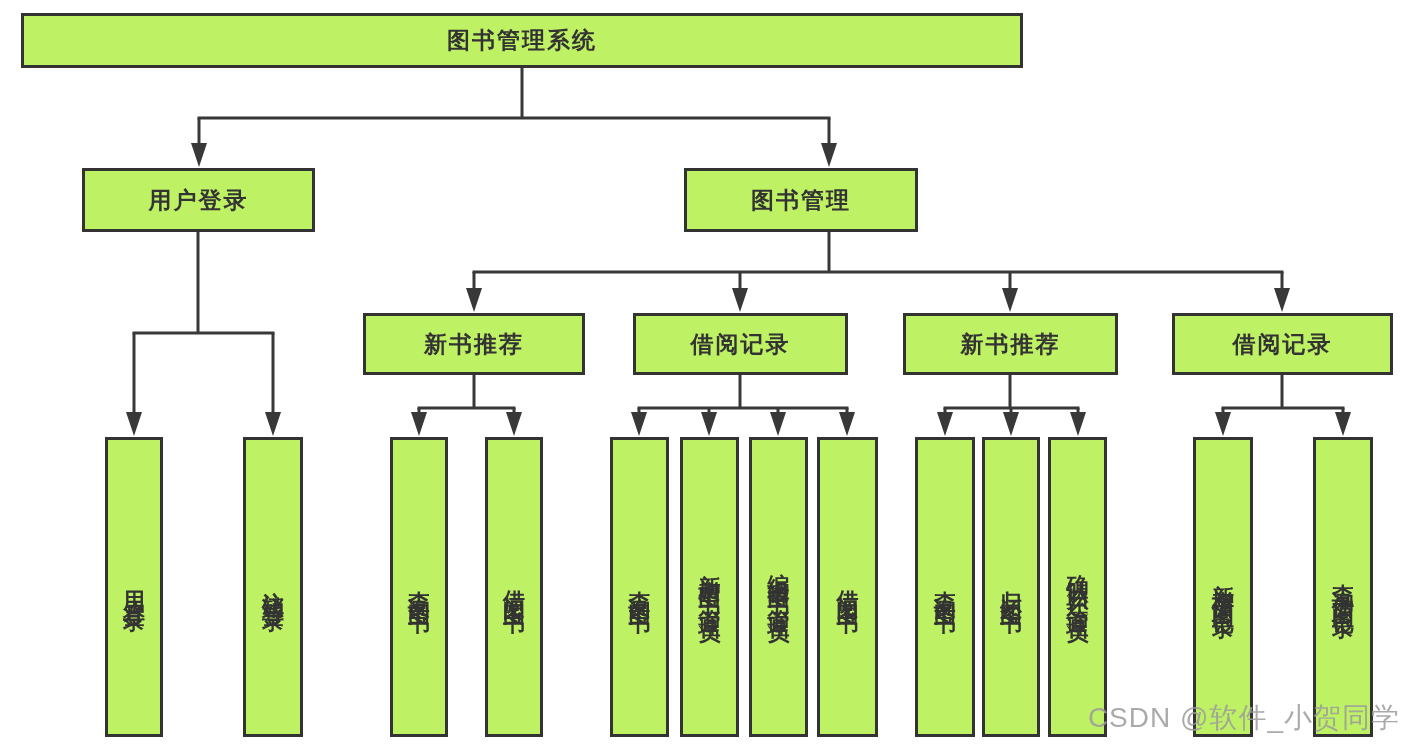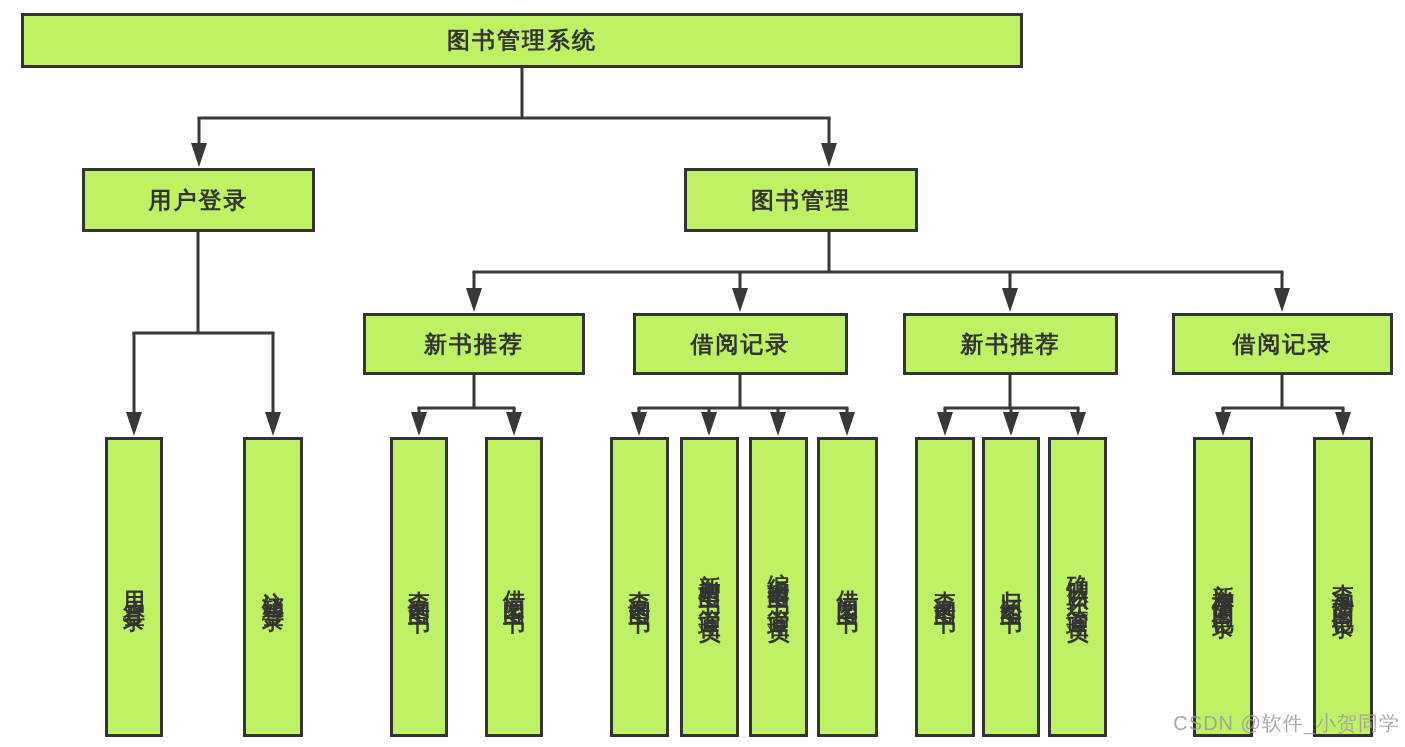--- a/index.html
+++ b/index.html
@@ -40,21 +40,21 @@
     text-orientation: mixed;
     font-size: 22px;
     letter-spacing: 7px;
     line-height: 1;
     color: #333333;
   }
   .watermark {
     position: absolute;
     right: 5px;
     bottom: 10px;
-    font-size: 20px;
+    font-size: 28px;
     color: #9c9c9c;
     opacity: 0.85;
     z-index: 5;
     letter-spacing: 1px;
     white-space: nowrap;
   }
 </style>
 </head>
 <body>
 

